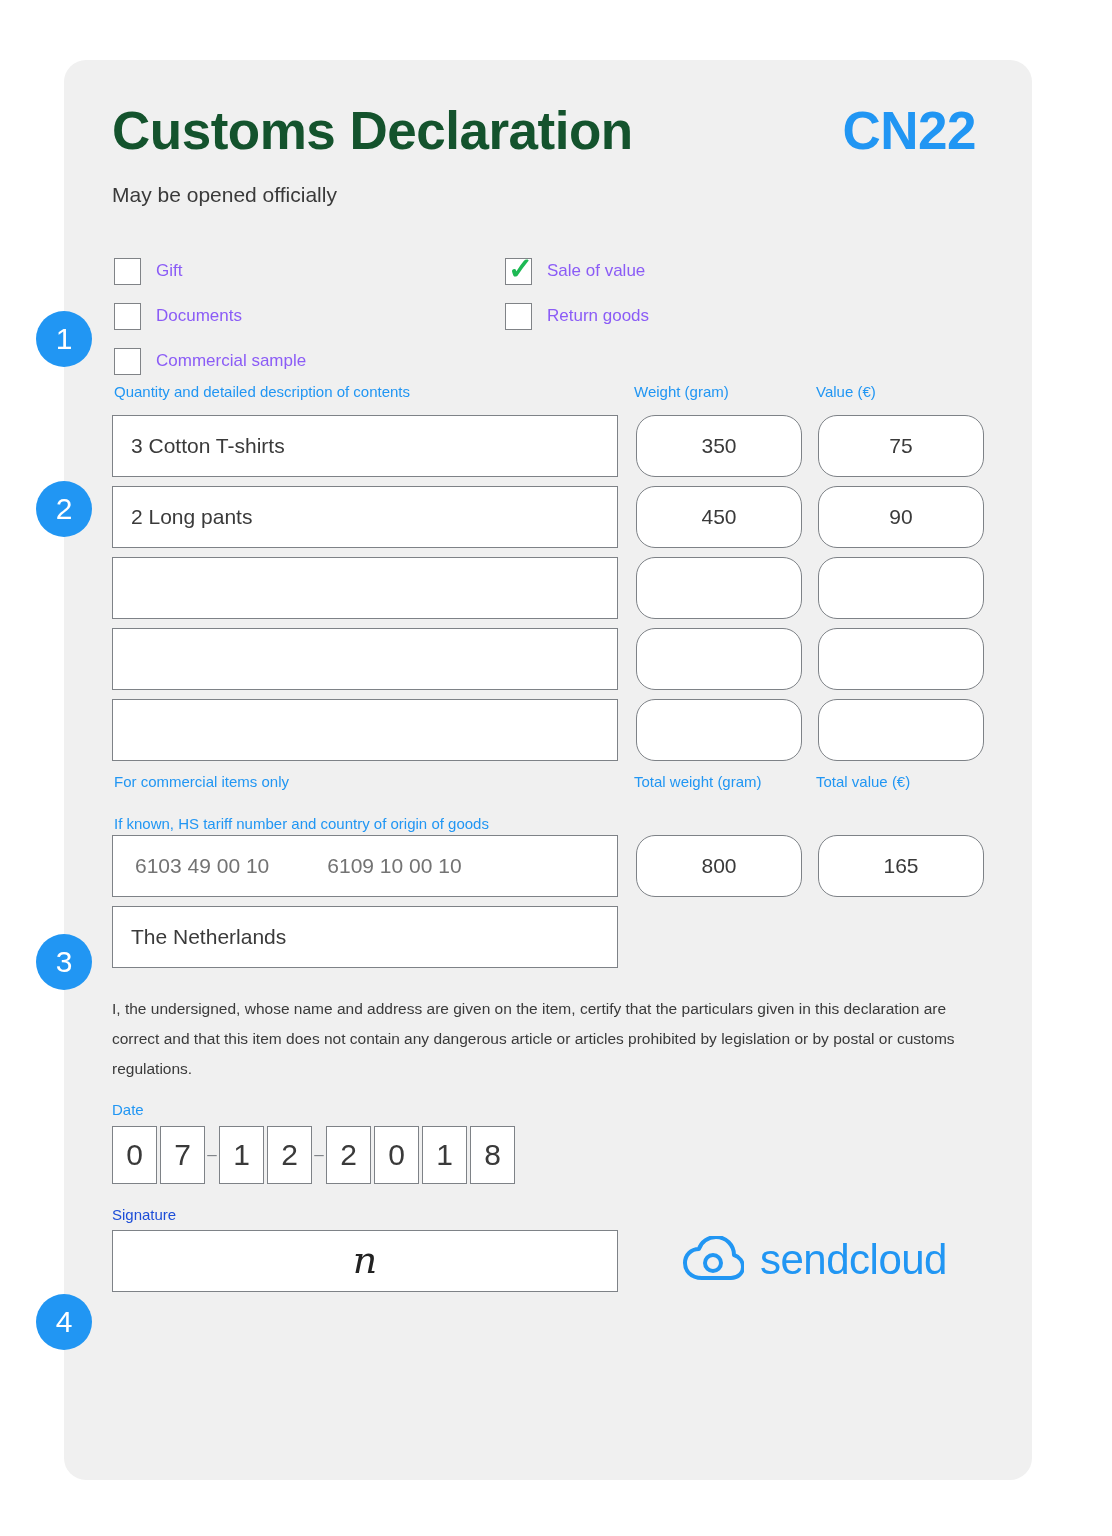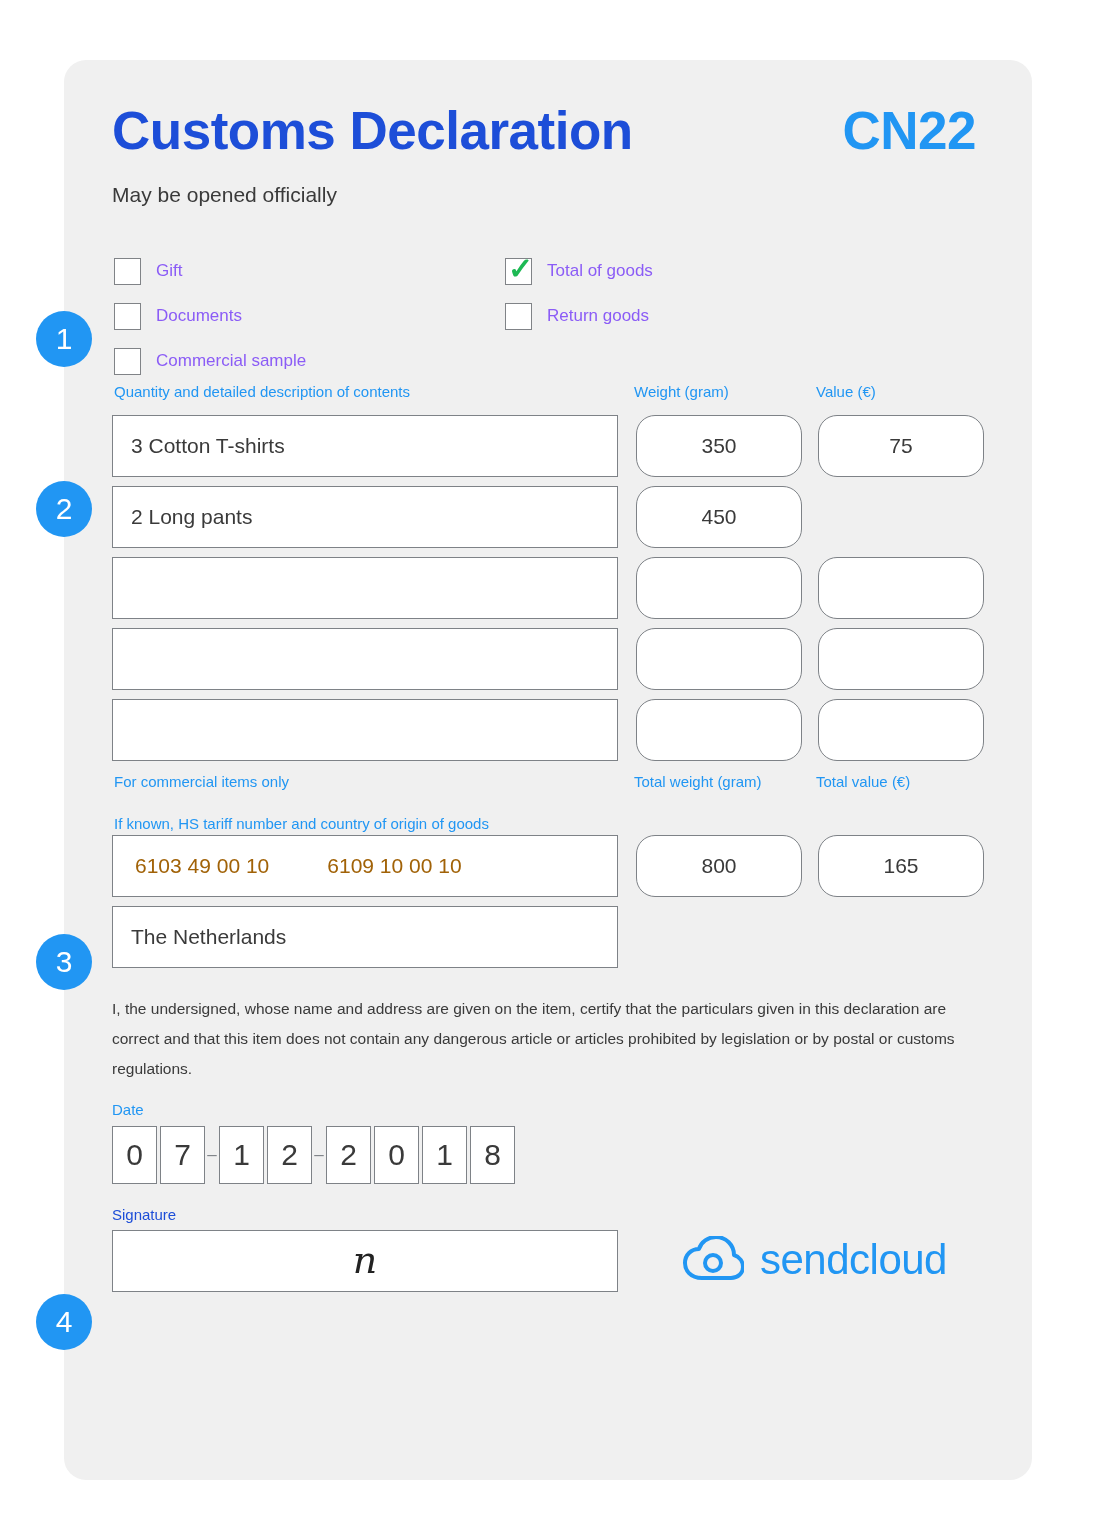--- a/index.html
+++ b/index.html
@@ -34,21 +34,21 @@
 
   
   .title-row {
     display: flex;
     align-items: baseline;
     justify-content: space-between;
     padding-right: 8px;
   }
   .title {
     font-size: 53px;
-    color: #1d4ed8;
+    color: #14532d;
     font-weight: 600;
     letter-spacing: -0.5px;
     line-height: 1.1;
   }
   .title-code {
     font-size: 53px;
     color: #2196f3;
     font-weight: 600;
     letter-spacing: -0.5px;
   }
@@ -153,21 +153,21 @@
   .h2-line1 { position: absolute; left: 2px; top: 0; }
   .h2-line2 { position: absolute; left: 2px; top: 42px; }
   .h2-tw { position: absolute; left: 522px; top: 0; }
   .h2-tv { position: absolute; left: 704px; top: 0; }
 
   
   .hs-cell {
     width: 506px;
     padding-left: 22px;
     font-size: 21px;
-    color: #a16207;
+    color: #737373;
   }
   .hs-gap { display: inline-block; width: 58px; }
 
   
   .decl {
     margin-top: 26px;
     font-size: 15.5px;
     line-height: 1.92;
     color: #3a3a3a;
     max-width: 850px;
@@ -289,21 +289,21 @@
         <div class="cb-row">
           <span class="cb-box"></span>
           <span class="cb-label">Commercial sample</span>
         </div>
       </div>
       <div class="cb-col right">
         <div class="cb-row">
           <span class="cb-box">
             <span class="cb-check">✓</span>
           </span>
-          <span class="cb-label">Total of goods</span>
+          <span class="cb-label">Sale of value</span>
         </div>
         <div class="cb-row">
           <span class="cb-box"></span>
           <span class="cb-label">Return goods</span>
         </div>
       </div>
     </div>
 
     <div class="heads">
       <div class="col-head h-desc">Quantity and detailed description of contents</div>
@@ -313,20 +313,21 @@
 
     <div class="grid">
       <div class="grid-row">
         <div class="cell desc">3 Cotton T-shirts</div>
         <div class="cell num first">350</div>
         <div class="cell num">75</div>
       </div>
       <div class="grid-row">
         <div class="cell desc">2 Long pants</div>
         <div class="cell num first">450</div>
+        <div class="cell num">90</div>
       </div>
       <div class="grid-row">
         <div class="cell desc"></div>
         <div class="cell num first"></div>
         <div class="cell num"></div>
       </div>
       <div class="grid-row">
         <div class="cell desc"></div>
         <div class="cell num first"></div>
         <div class="cell num"></div>

